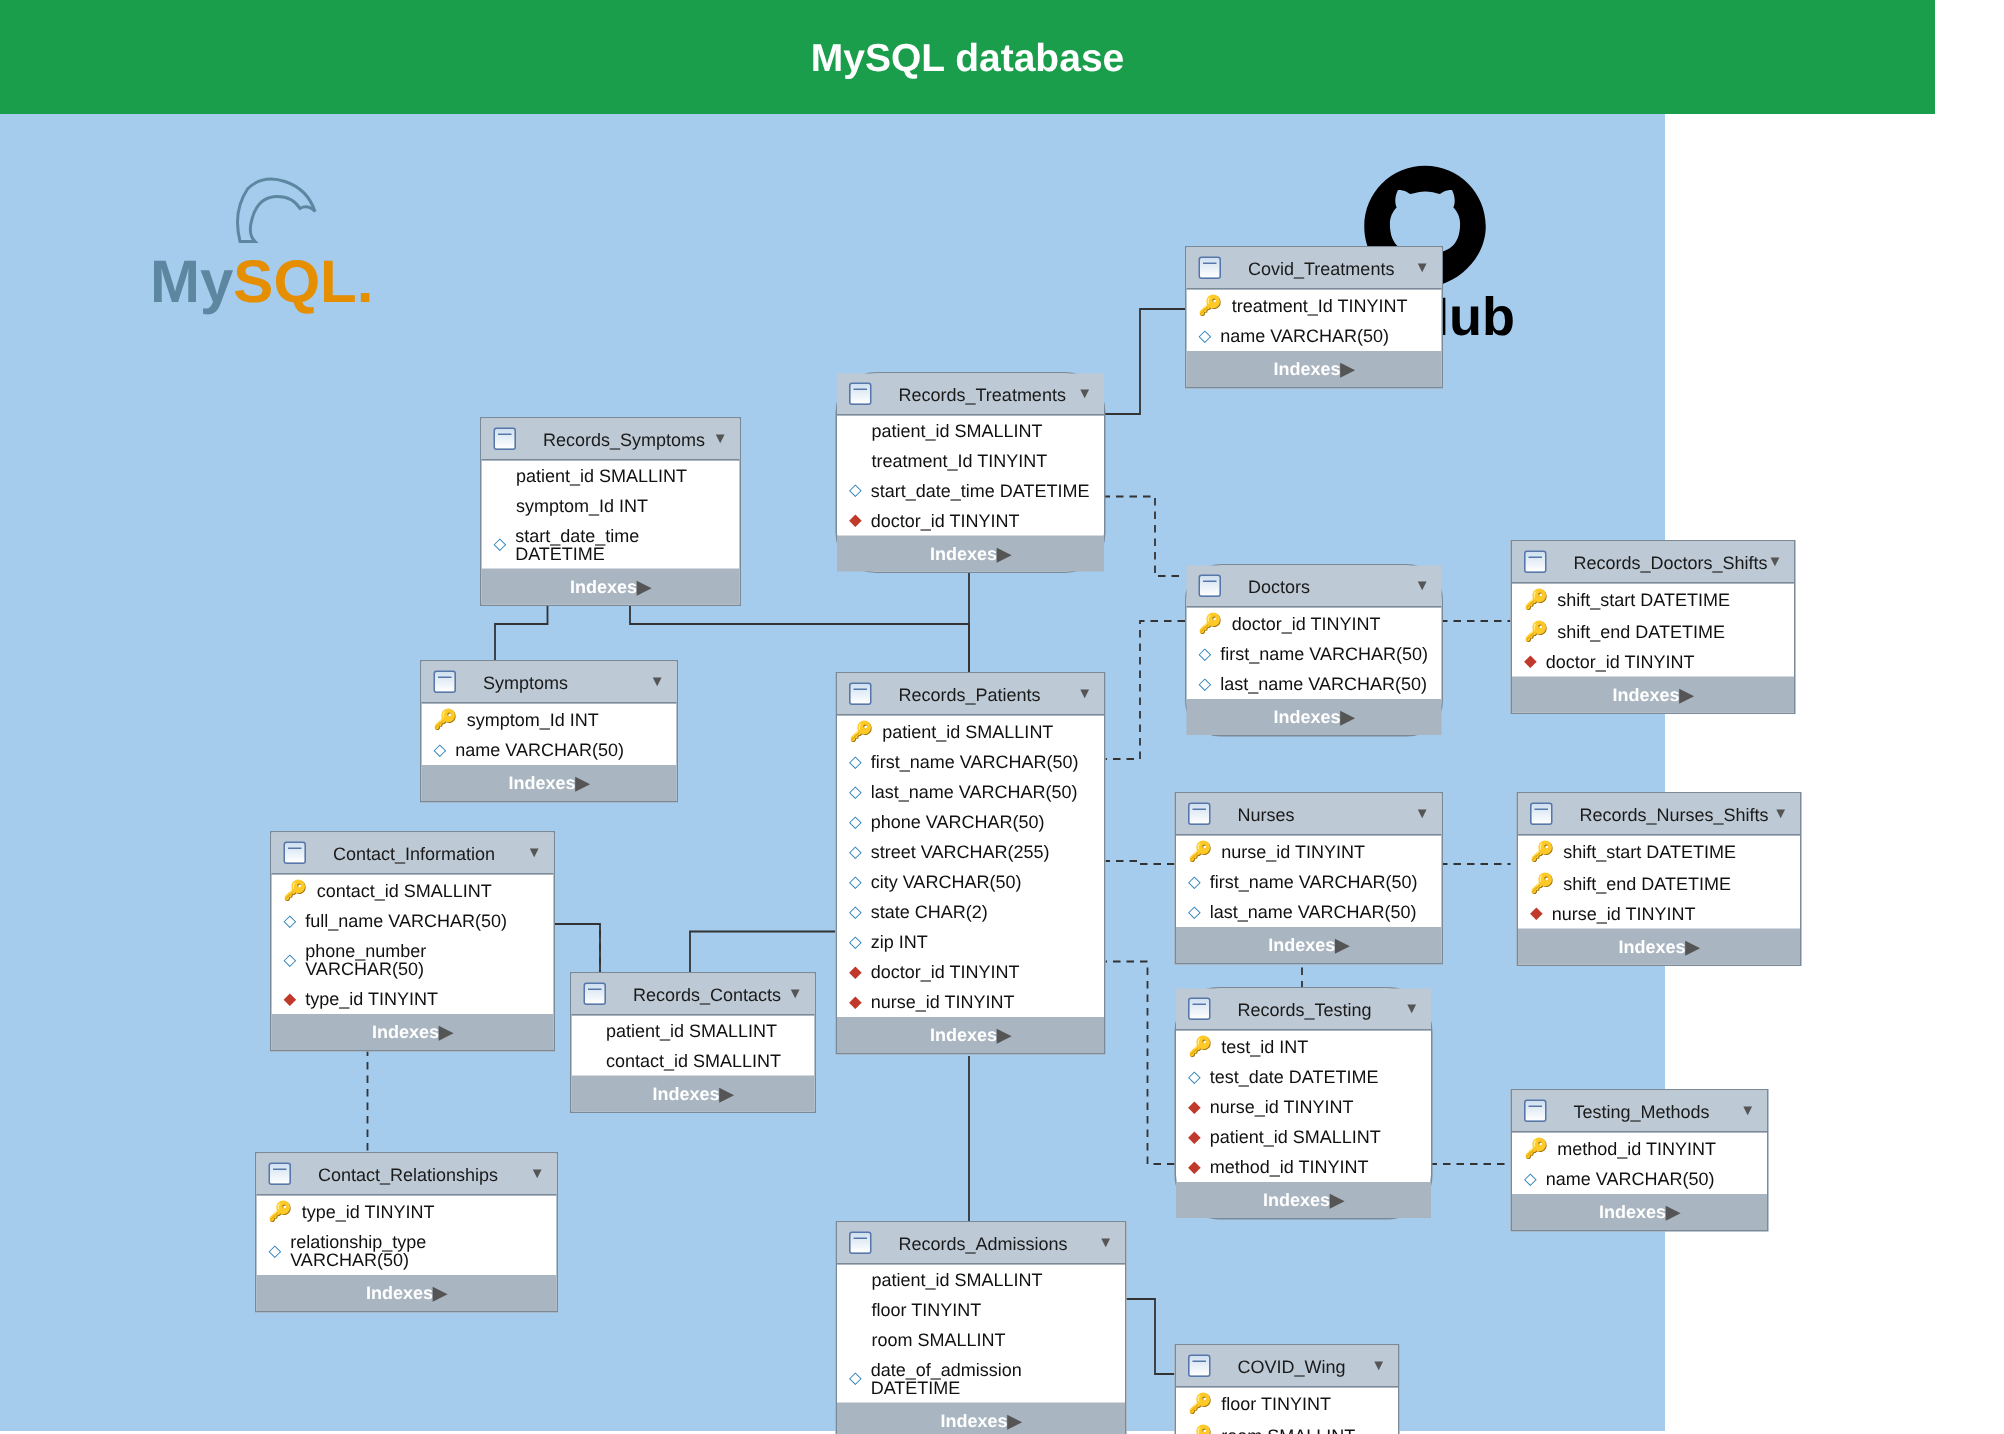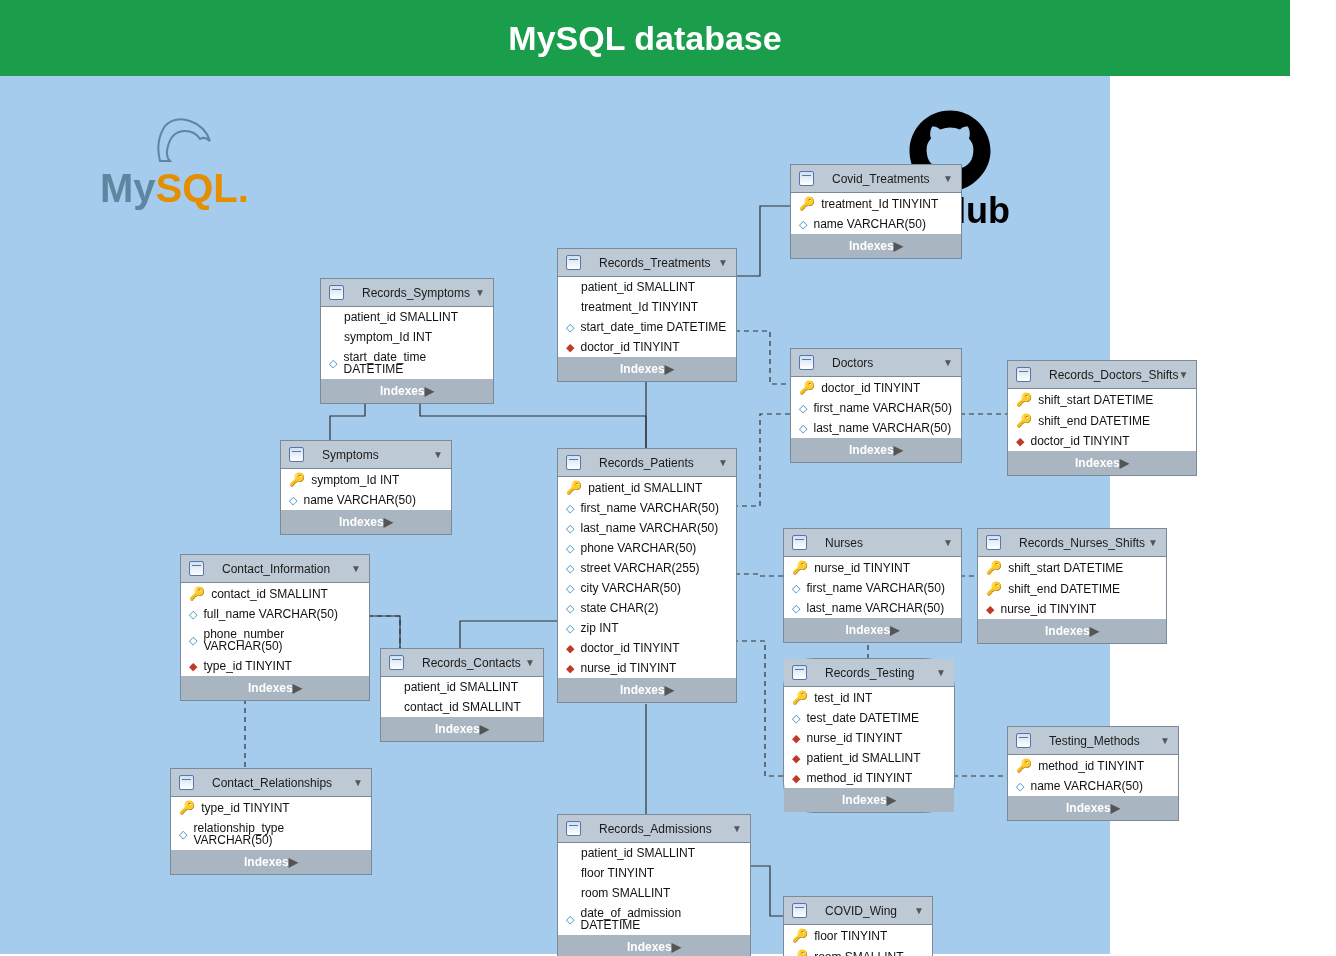--- a/index.html
+++ b/index.html
@@ -1,16 +1,16 @@
 <!DOCTYPE html>
 <html><head>
 <meta charset="utf-8">
 <style>
 body{margin:0;font-family:Arial,sans-serif;background:#fff;width:1336px;height:956px;overflow:hidden}
-.banner{background:#1a9e4b;height:76px;display:flex;align-items:center;justify-content:center;color:#fff;font-size:34px;font-weight:700;width:1290px}
+.banner{background:#1a9e4b;height:76px;display:flex;align-items:center;justify-content:center;color:#fff;font-size:26px;font-weight:700;width:1290px}
 .canvas{position:relative;background:#a5cbed;width:1110px;height:878px}
 .logo-mysql{position:absolute;left:100px;top:90px;font-size:40px;font-weight:700}
 .logo-mysql .my{color:#5d87a1}
 .logo-mysql .sql{color:#e48e00}
 .logo-github{position:absolute;right:100px;top:30px;display:flex;flex-direction:column;align-items:center}
 .logo-github .wordmark{font-size:36px;font-weight:900;color:#000;margin-top:-6px}
 .entity{position:absolute;border:1px solid #7a8a99;background:#fff;font-size:12px;width:180px}
 .entity-header{background:#bdc9d4;padding:6px 8px;display:flex;align-items:center;justify-content:space-between;border-bottom:1px solid #7a8a99;color:#1a1a1a;font-weight:400}
 .entity-header .title{display:flex;align-items:center;gap:18px}
 .table-icon{display:inline-block;width:13px;height:13px;border:1px solid #5577aa;background:linear-gradient(#d0e0f0,#fff);border-radius:2px;position:relative}
@@ -200,21 +200,21 @@
         </div>
         <div class="row">
           <span class="plain"></span>
           <span>contact_id SMALLINT</span>
         </div>
         <div class="indexes">
           <span>Indexes</span>
           <span class="arrow">▶</span>
         </div>
       </div>
-      <div class="entity" style="left: 557px; top: 172px; width: 178px;">
+      <div class="entity" style="left: 557px; top: 172px; width: 178px; border-radius: 27px;">
         <div class="entity-header">
           <span class="title">
             <span class="table-icon"></span>
             <span>Records_Treatments</span>
           </span>
           <span class="chevron">▼</span>
         </div>
         <div class="row">
           <span class="plain"></span>
           <span>patient_id SMALLINT</span>
@@ -332,21 +332,21 @@
         </div>
         <div class="row">
           <span class="attr">◇</span>
           <span>name VARCHAR(50)</span>
         </div>
         <div class="indexes">
           <span>Indexes</span>
           <span class="arrow">▶</span>
         </div>
       </div>
-      <div class="entity" style="left: 790px; top: 272px; width: 170px;">
+      <div class="entity" style="left: 790px; top: 300px; width: 170px; border-radius: 24px;">
         <div class="entity-header">
           <span class="title">
             <span class="table-icon"></span>
             <span>Doctors</span>
           </span>
           <span class="chevron">▼</span>
         </div>
         <div class="row">
           <span class="pk">🔑</span>
           <span>doctor_id TINYINT</span>
@@ -457,21 +457,21 @@
         </div>
         <div class="row">
           <span class="fk">◆</span>
           <span>doctor_id TINYINT</span>
         </div>
         <div class="indexes">
           <span>Indexes</span>
           <span class="arrow">▶</span>
         </div>
       </div>
-      <div class="entity" style="left: 977px; top: 452px; width: 188px;">
+      <div class="entity" style="left: 1011px; top: 452px; width: 188px;">
         <div class="entity-header">
           <span class="title">
             <span class="table-icon"></span>
             <span>Records_Nurses_Shifts</span>
           </span>
           <span class="chevron">▼</span>
         </div>
         <div class="row">
           <span class="pk">🔑</span>
           <span>shift_start DATETIME</span>

